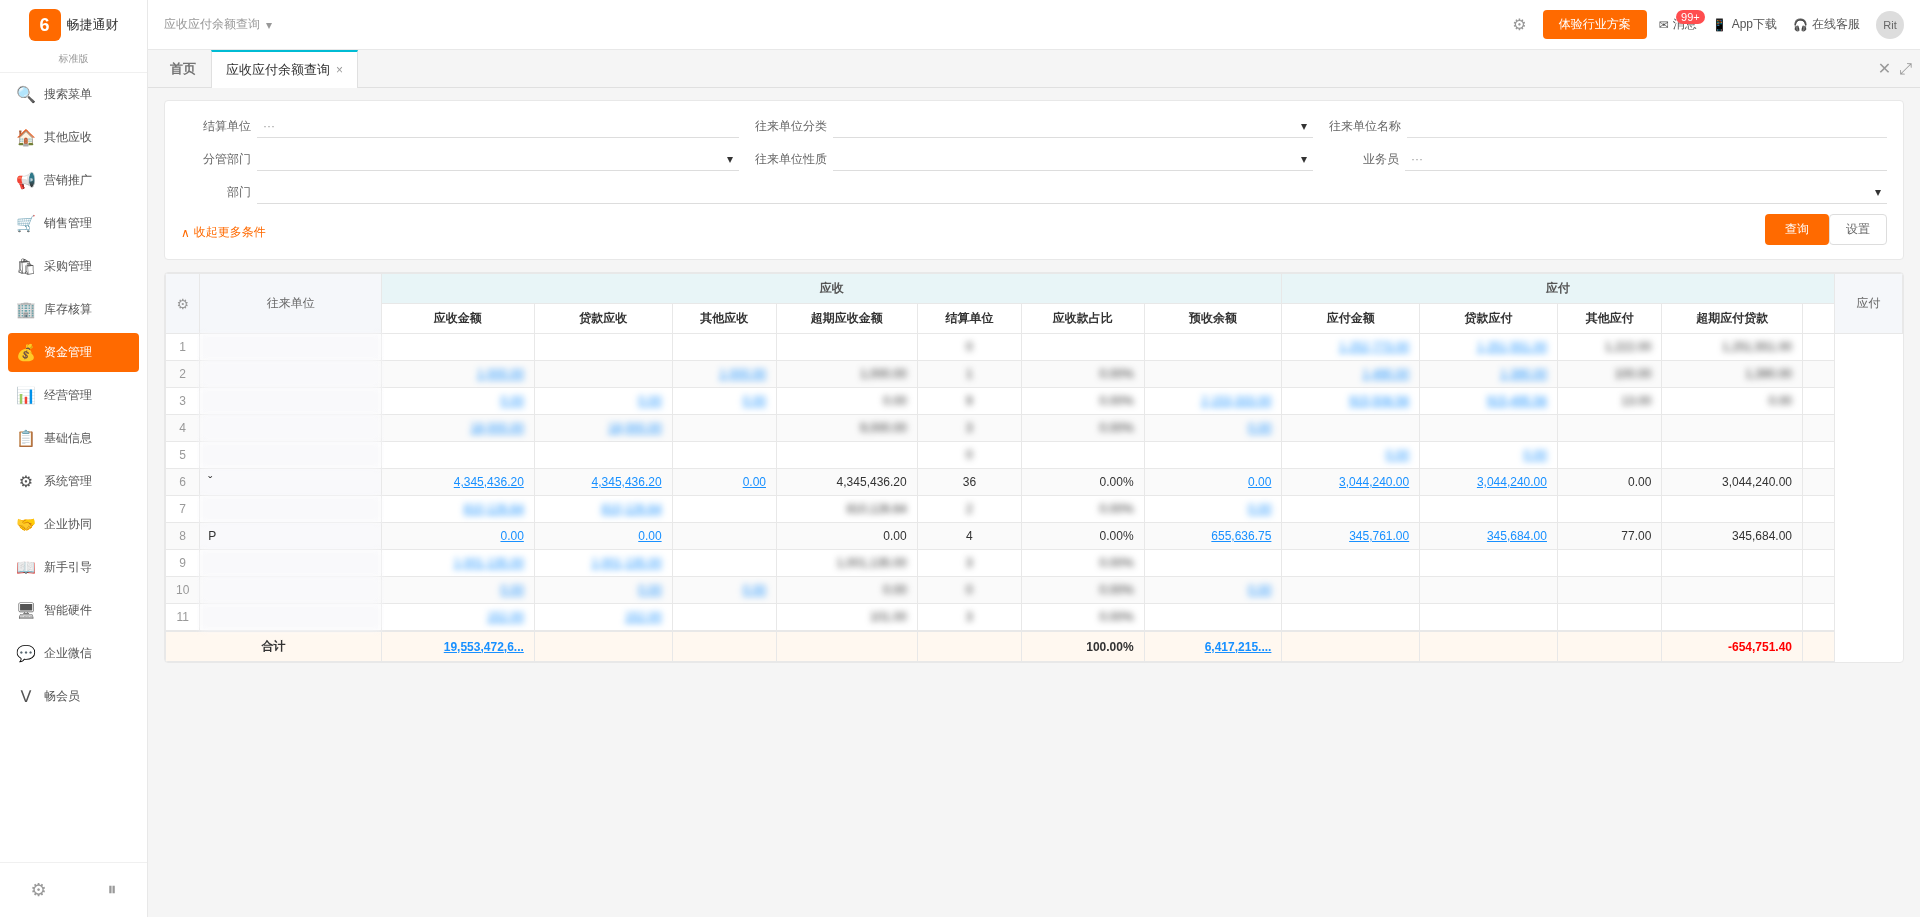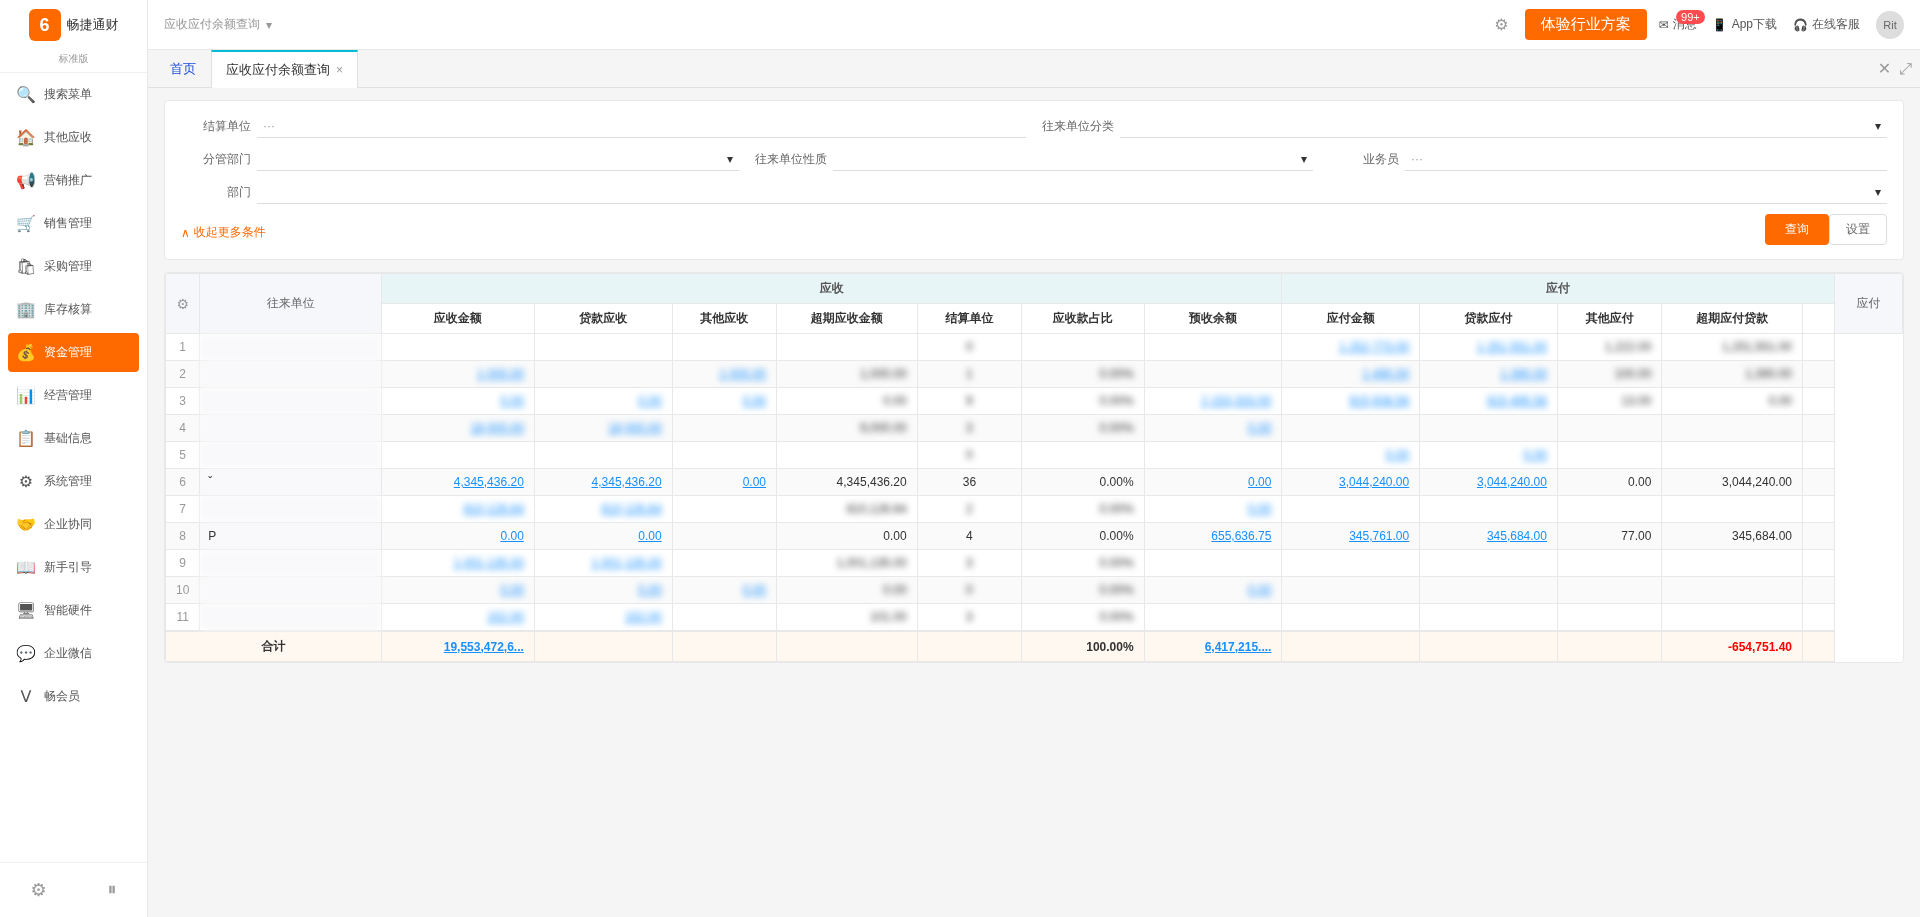--- a/index.html
+++ b/index.html
@@ -26,21 +26,21 @@
 
     
     .header {
       position: fixed; left: 148px; top: 0; right: 0; height: 50px;
       background: #fff; border-bottom: 1px solid #e8e8e8; z-index: 99;
       display: flex; align-items: center; padding: 0 16px; gap: 12px;
     }
     .header-breadcrumb { display: flex; align-items: center; gap: 6px; color: #999; font-size: 12px; flex: 1; }
     .header-chevron { color: #999; font-size: 12px; cursor: pointer; }
     .header-gear { color: #999; font-size: 16px; cursor: pointer; padding: 4px; }
-    .header-promo { background: #ff6a00; color: #fff; border: none; border-radius: 4px; padding: 6px 16px; font-size: 15px; cursor: pointer; }
+    .header-promo { background: #ff6a00; color: #fff; border: none; border-radius: 4px; padding: 6px 16px; font-size: 12px; cursor: pointer; }
     .header-right { display: flex; align-items: center; gap: 16px; }
     .header-msg { position: relative; cursor: pointer; color: #555; display: flex; align-items: center; gap: 4px; }
     .badge { background: #ff4d4f; color: #fff; border-radius: 10px; font-size: 11px; padding: 1px 5px; position: absolute; top: -6px; right: -8px; }
     .header-app { cursor: pointer; color: #555; display: flex; align-items: center; gap: 4px; }
     .header-service { cursor: pointer; color: #555; display: flex; align-items: center; gap: 4px; }
     .header-user { background: #ddd; border-radius: 50%; width: 28px; height: 28px; display: flex; align-items: center; justify-content: center; cursor: pointer; color: #666; font-size: 11px; }
 
     
     .main { margin-left: 148px; margin-top: 50px; height: calc(100vh - 50px); display: flex; flex-direction: column; }
 
@@ -52,21 +52,21 @@
     .tab-item {
       padding: 0 14px; height: 38px; display: flex; align-items: center;
       gap: 6px; cursor: pointer; font-size: 13px; color: #666;
       border-right: 1px solid transparent;
     }
     .tab-item.active {
       background: #fff; color: #333; border-top: 2px solid #00bcd4;
       border-left: 1px solid #e0e0e0; border-right: 1px solid #e0e0e0;
       margin-top: 1px;
     }
-    .tab-home { color: #1d4ed8; }
+    .tab-home { color: #737373; font-weight: bold; }
     .tab-close { font-size: 12px; color: #999; cursor: pointer; }
 
     
     .page-content { flex: 1; overflow: auto; background: #f5f5f5; padding: 12px 16px; }
 
     
     .page-header { display: flex; align-items: center; justify-content: space-between; margin-bottom: 12px; }
     .page-title { font-size: 16px; font-weight: bold; color: #333; }
     .page-actions { display: flex; gap: 8px; }
     .btn-export { background: none; border: 1px solid #ff6a00; color: #ff6a00; border-radius: 4px; padding: 4px 12px; cursor: pointer; font-size: 12px; display: flex; align-items: center; gap: 4px; }
@@ -247,20 +247,24 @@
               <div class="filter-select" style="border-bottom:1px solid #ddd;min-width:160px;padding:4px 6px;">
                 <span style="color:#999;">···</span>
               </div>
             </div>
             <div class="filter-group">
               <label>往来单位分类</label>
               <div class="filter-select" style="border-bottom:1px solid #ddd;min-width:200px;padding:4px 6px;display:flex;align-items:center;justify-content:space-between;">
                 <span></span>
                   <span>▾</span>
               </div>
+            </div>
+            <div class="filter-group">
+              <label>往来单位名称</label>
+              <input type="text" class="filter-input" style="min-width: 160px;">
             </div>
           </div>
           <div class="filter-row">
             <div class="filter-group">
               <label>分管部门</label>
               <div class="filter-select" style="border-bottom:1px solid #ddd;min-width:160px;padding:4px 6px;display:flex;align-items:center;justify-content:space-between;">
                 <span></span>
                   <span>▾</span>
               </div>
             </div>

